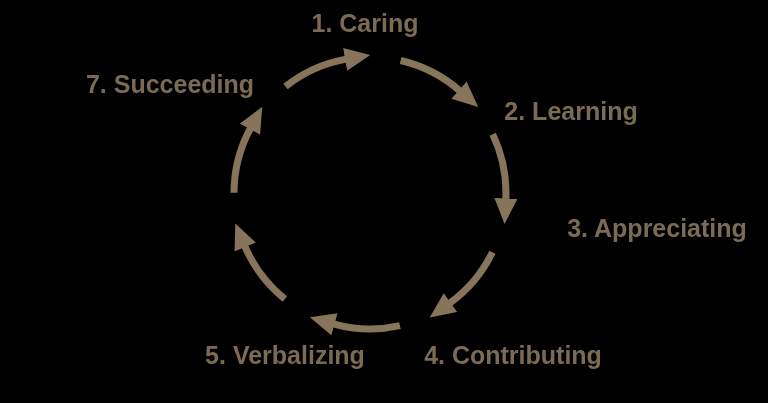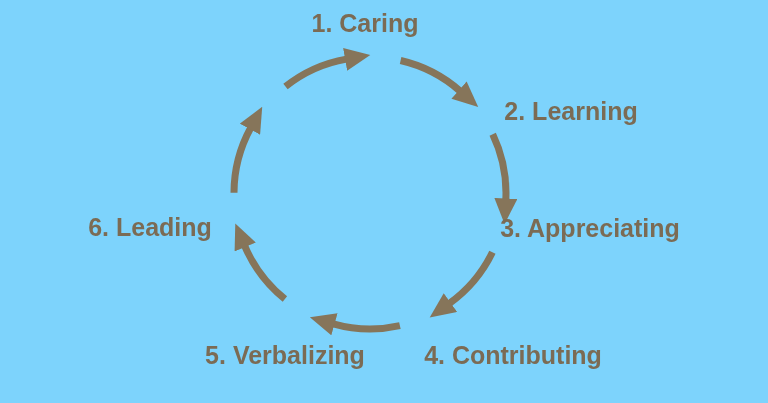--- a/index.html
+++ b/index.html
@@ -20,30 +20,30 @@
     position: absolute;
     transform: translate(-50%, -50%);
     font-weight: bold;
     font-size: 25px;
     line-height: 1;
     white-space: nowrap;
     letter-spacing: 0px;
   }
   .p1 { left: 365px; top: 23px; }
   .p2 { left: 571px; top: 111px; text-align: center; }
-  .p3 { left: 590px; top: 228px; }
+  .p3 { left: 657px; top: 228px; }
   .p4 { left: 513px; top: 355px; }
   .p5 { left: 261px; top: 355px; margin-left: 24px; }
   .p6 { left: 150px; top: 227px; }
   .p7 { left: 170px; top: 84px; }
 </style>
 </head>
 <body>
 
-<div class="stage" style="background: #7dd3fc;">
+<div class="stage" style="background: #000000;">
   <svg class="arcs-svg" viewBox="0 0 768 403" xmlns="http://www.w3.org/2000/svg">
     <defs>
       <marker id="arrowhead" viewBox="0 0 10 9" refX="0.5" refY="4.5" markerWidth="26" markerHeight="23" orient="auto" markerUnits="userSpaceOnUse">
         <path id="arrowhead-shape" d="M0,0 L10,4.5 L0,9 Z" fill="#86755a"></path>
       </marker>
     </defs>
     <g id="arc-group">
         <path d="M 400.6 60.5 A 136 136 0 0 1 460.0 91.0" fill="none" stroke="#86755a" stroke-width="7" marker-end="url(#arrowhead)"></path>
         <path d="M 492.7 134.3 A 136 136 0 0 1 505.8 199.8" fill="none" stroke="#86755a" stroke-width="7" marker-end="url(#arrowhead)"></path>
         <path d="M 492.4 252.3 A 136 136 0 0 1 449.4 303.4" fill="none" stroke="#86755a" stroke-width="7" marker-end="url(#arrowhead)"></path>
@@ -52,14 +52,14 @@
         <path d="M 234.0 192.7 A 136 136 0 0 1 250.6 128.0" fill="none" stroke="#86755a" stroke-width="7" marker-end="url(#arrowhead)"></path>
         <path d="M 285.5 86.5 A 136 136 0 0 1 346.4 59.1" fill="none" stroke="#86755a" stroke-width="7" marker-end="url(#arrowhead)"></path>
       </g>
   </svg>
 
   <div class="step-label p1" style="color: rgb(123, 107, 84);">1. Caring</div>
   <div class="step-label p2" style="color: rgb(123, 107, 84);">2. Learning</div>
   <div class="step-label p3" style="color: rgb(123, 107, 84);">3. Appreciating</div>
   <div class="step-label p4" style="color: rgb(123, 107, 84);">4. Contributing</div>
   <div class="step-label p5" style="color: rgb(123, 107, 84);">5. Verbalizing</div>
-  <div class="step-label p6" style="color: rgb(123, 107, 84);">6. Leading</div>
+  <div class="step-label p7" style="color: rgb(123, 107, 84);">7. Succeeding</div>
 </div>
 
 </body></html>

